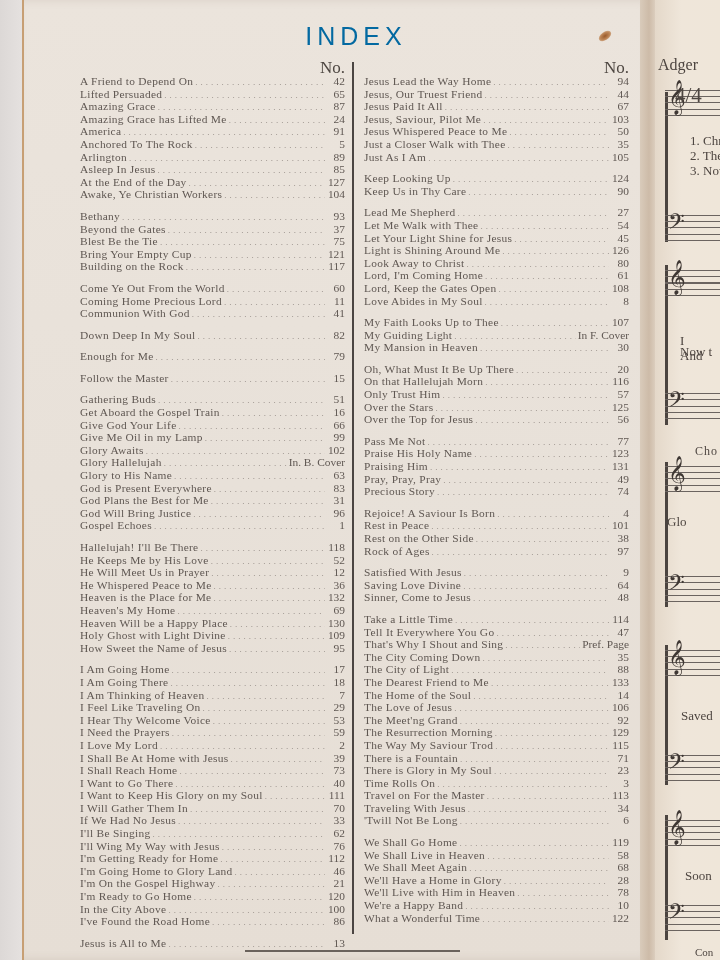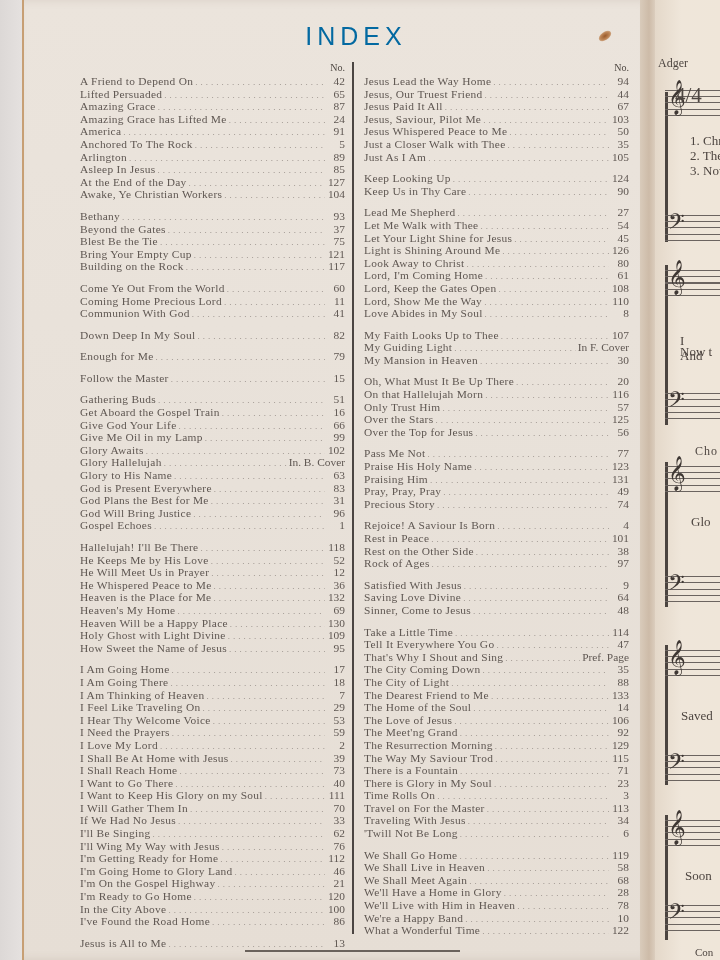--- a/index.html
+++ b/index.html
@@ -36,21 +36,21 @@
     .col {
       position: absolute; top: 62px; font-size: 11.4px; color: #5f5752;
       line-height: 11.6px;
     }
     .col-left { left: 80px; width: 265px; }
     .col-right { left: 364px; width: 265px; }
     .divider {
       position: absolute; left: 352px; top: 62px; width: 1.5px; height: 872px;
       background: #4b4542;
     }
-    .no-head { text-align: right; font-size: 10px; height: 14px; color: #4e4742; }
+    .no-head { text-align: right; font-size: 17px; height: 14px; color: #4e4742; }
     .group { margin-bottom: 9px; }
     .entry { display: flex; align-items: baseline; white-space: nowrap; }
     .entry .t { flex: 0 0 auto; letter-spacing: 0.3px; }
     .entry .dots {
       flex: 1 1 auto; overflow: hidden; margin: 0 2px; letter-spacing: 3px; color: #8a827c;
       font-size: 9px;
     }
     .entry .dots::before { content: "......................................................................................"; }
     .entry .n { flex: 0 0 auto; text-align: right; min-width: 18px; }
     .bottom-rule {
@@ -502,25 +502,20 @@
         <span class="t">Lord, I'm Coming Home</span>
         <span class="dots"></span>
         <span class="n">61</span>
       </div>
       <div class="entry">
         <span class="t">Lord, Keep the Gates Open</span>
         <span class="dots"></span>
         <span class="n">108</span>
       </div>
       <div class="entry">
-        <span class="t">Lord, Show Me the Way</span>
-        <span class="dots"></span>
-        <span class="n">110</span>
-      </div>
-      <div class="entry">
         <span class="t">Love Abides in My Soul</span>
         <span class="dots"></span>
         <span class="n">8</span>
       </div>
     </div>
     <div class="group">
       <div class="entry">
         <span class="t">My Faith Looks Up to Thee</span>
         <span class="dots"></span>
         <span class="n">107</span>
@@ -753,21 +748,21 @@
         <span class="n">122</span>
       </div>
     </div>
   </div>
 
 <div class="bottom-rule"></div>
 
 <div class="gutter"></div>
 
 <div class="music">
-  <div class="txt" style="left:3px; top:56px; font-size:12px;">Adger</div>
+  <div class="txt" style="left:3px; top:56px; font-size:16px;">Adger</div>
   <div class="bar" style="top:92px; height:150px;"></div>
   <div class="staff" style="top:90px;"></div>
   <div class="clef" style="top:82px;">𝄞</div>
   <div class="txt" style="left:20px; top:89px; font-size:21px; font-weight:normal; line-height:13px;">4/4</div>
   <div class="txt" style="left:35px; top:133px;">1. Chri</div>
   <div class="txt" style="left:35px; top:148px;">2. The</div>
   <div class="txt" style="left:35px; top:163px;">3. Now</div>
   <div class="staff" style="top:215px;"></div>
   <div class="clef" style="top:210px; font-size:26px;">𝄢</div>
 
@@ -777,21 +772,21 @@
   <div class="txt" style="left:25px; top:318px;margin-top:26px;">Now t</div>
   <div class="txt" style="left:25px; top:333px;">I</div>
   <div class="txt" style="left:25px; top:348px;">And</div>
   <div class="staff" style="top:393px;"></div>
   <div class="clef" style="top:388px; font-size:26px;">𝄢</div>
 
   <div class="txt" style="left:40px; top:444px; font-size:12px; letter-spacing:1px;">Cho</div>
   <div class="bar" style="top:462px; height:145px;"></div>
   <div class="staff" style="top:466px;"></div>
   <div class="clef" style="top:458px;">𝄞</div>
-  <div class="txt" style="left:36px; top:514px;">Glo</div>
+  <div class="txt" style="left:12px; top:514px;">Glo</div>
   <div class="staff" style="top:576px;"></div>
   <div class="clef" style="top:571px; font-size:26px;">𝄢</div>
 
   <div class="bar" style="top:645px; height:140px;"></div>
   <div class="staff" style="top:650px;"></div>
   <div class="clef" style="top:642px;">𝄞</div>
   <div class="txt" style="left:26px; top:708px;">Saved</div>
   <div class="staff" style="top:755px;"></div>
   <div class="clef" style="top:750px; font-size:26px;">𝄢</div>
 

